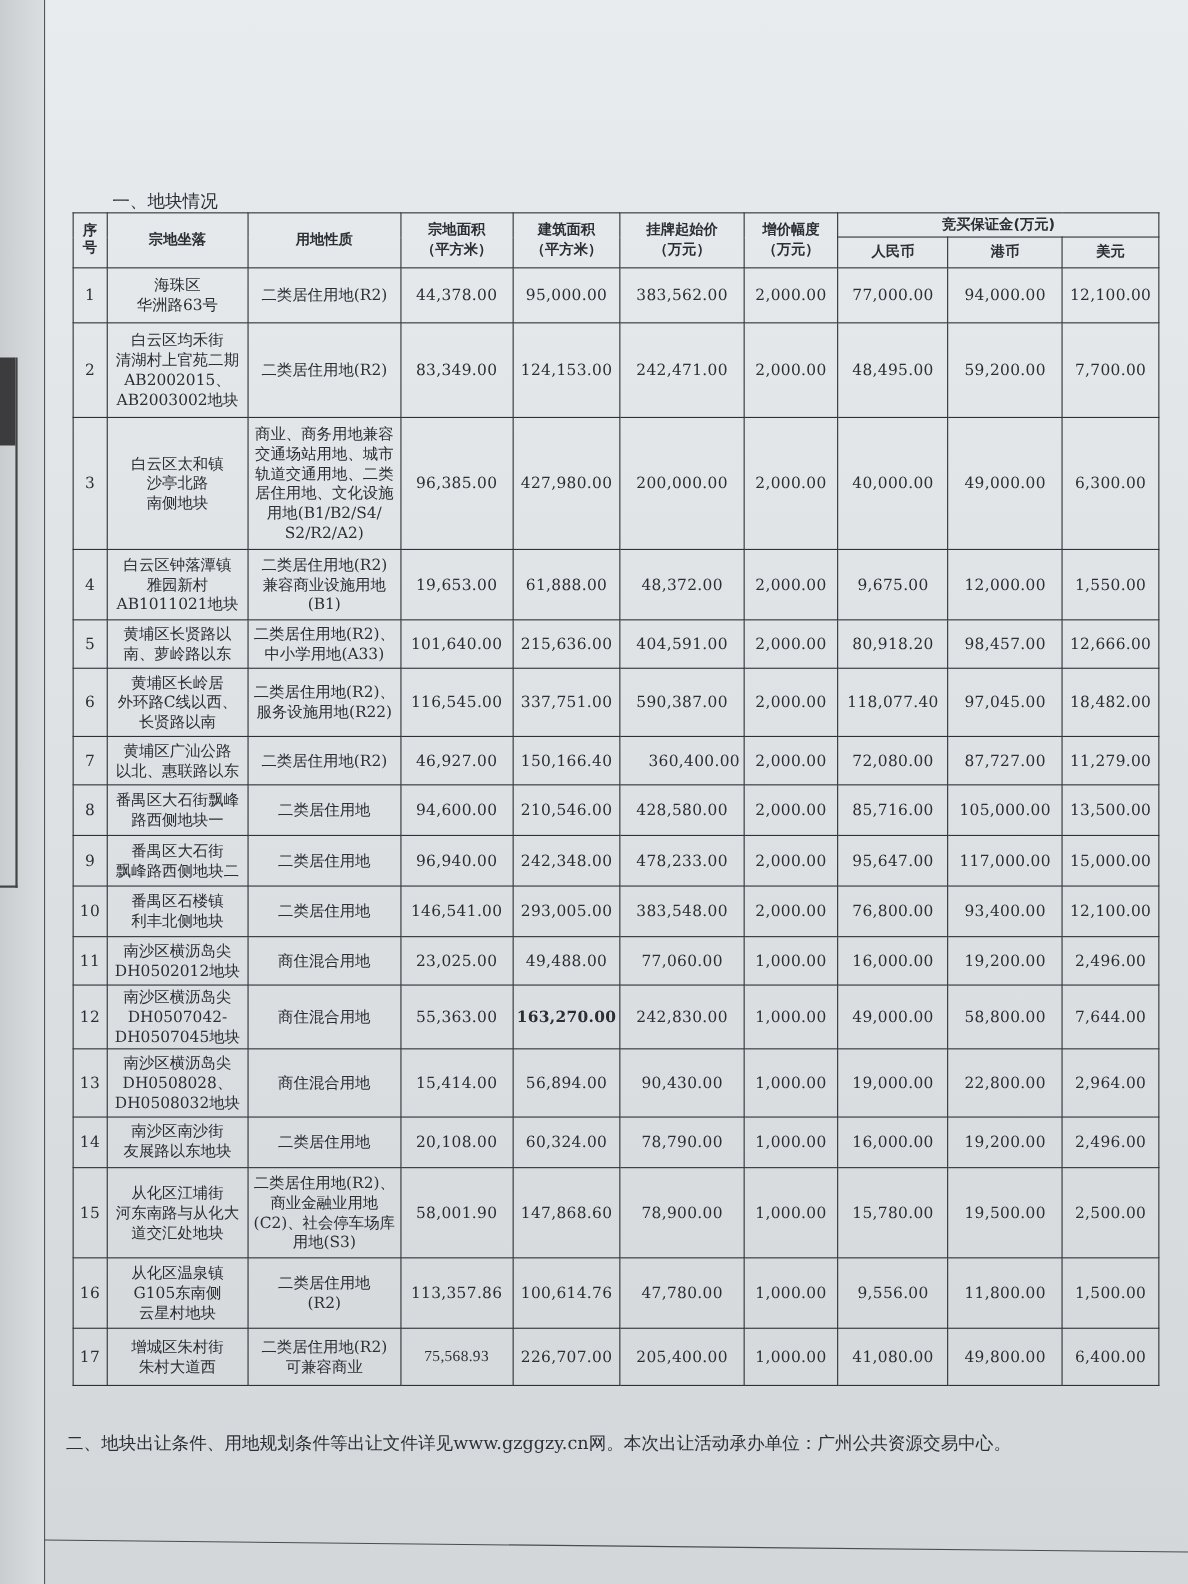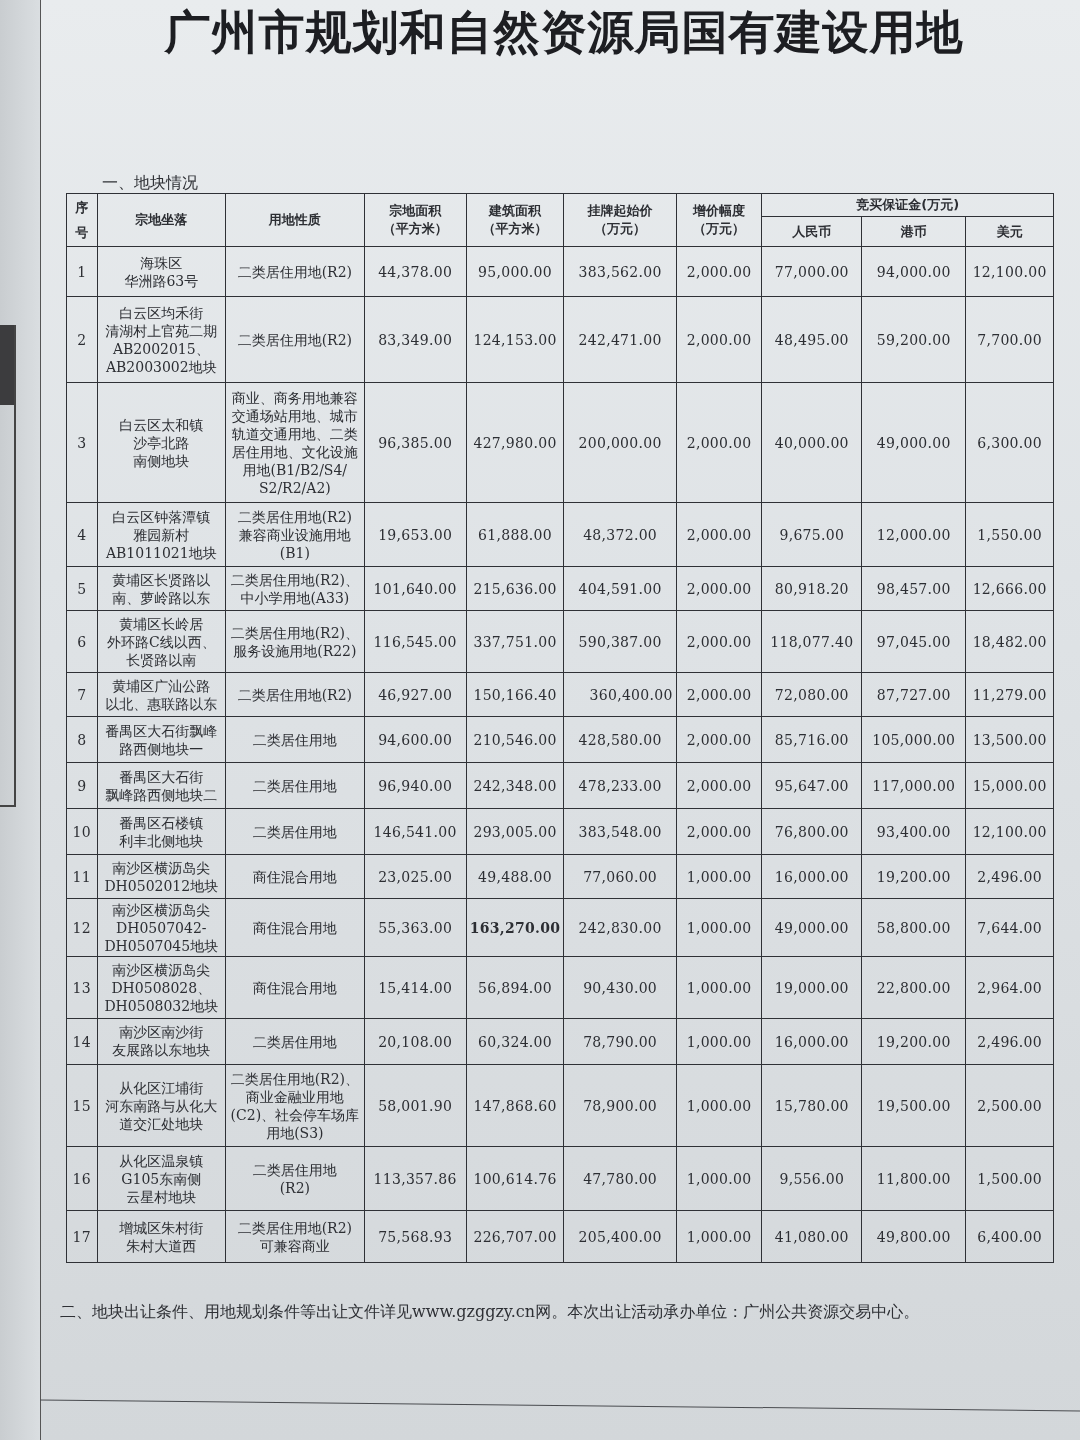--- a/index.html
+++ b/index.html
@@ -80,42 +80,41 @@
 </head>
 <body>
 
 <div class="left-strip"></div>
 <div class="left-dark"></div>
 <div class="left-box"></div>
 
 <div class="paper">
 
   <div class="title">
-    <div>广州市规划和自然资源局国有建设用地</div>
   </div>
 
 
   <div class="section1">一、地块情况</div>
 
   <table class="land">
     <colgroup>
       <col style="width:30px">
       <col style="width:126px">
       <col style="width:136px">
       <col style="width:100px">
       <col style="width:96px">
       <col style="width:100px">
       <col style="width:84px">
       <col style="width:98px">
       <col style="width:102px">
       <col style="width:86px">
     </colgroup>
     <thead>
       <tr style="height:22px">
-        <th rowspan="2"><span style="display:inline-block;width:14px;line-height:25px">序号</span></th>
+        <th rowspan="2"><span style="display:inline-block;width:14px;line-height:15px">序号</span></th>
         <th rowspan="2">宗地坐落</th>
         <th rowspan="2">用地性质</th>
         <th rowspan="2">
             <div>宗地面积</div>
             <div>（平方米）</div>
           </th>
         <th rowspan="2">
             <div>建筑面积</div>
             <div>（平方米）</div>
           </th>
@@ -365,21 +364,21 @@
           <td class="num" style="white-space: pre-line;">9,556.00</td>
           <td class="num" style="white-space: pre-line;">11,800.00</td>
           <td class="num" style="white-space: pre-line;">1,500.00</td>
         </tr>
         <tr style="height: 52px;">
           <td class="num" style="white-space: pre-line;">17</td>
           <td class="cn" style="white-space: pre-line;">增城区朱村街
 朱村大道西</td>
           <td class="cn" style="white-space: pre-line;">二类居住用地(R2)
 可兼容商业</td>
-          <td class="num" style="white-space: pre-line;">75,568.93</td>
+          <td class="num" style="white-space: pre-line; font-family: Liberation Serif, serif;">75,568.93</td>
           <td class="num" style="white-space: pre-line;">226,707.00</td>
           <td class="num" style="white-space: pre-line;">205,400.00</td>
           <td class="num" style="white-space: pre-line;">1,000.00</td>
           <td class="num" style="white-space: pre-line;">41,080.00</td>
           <td class="num" style="white-space: pre-line;">49,800.00</td>
           <td class="num" style="white-space: pre-line;">6,400.00</td>
         </tr>
       </tbody>
   </table>
 

